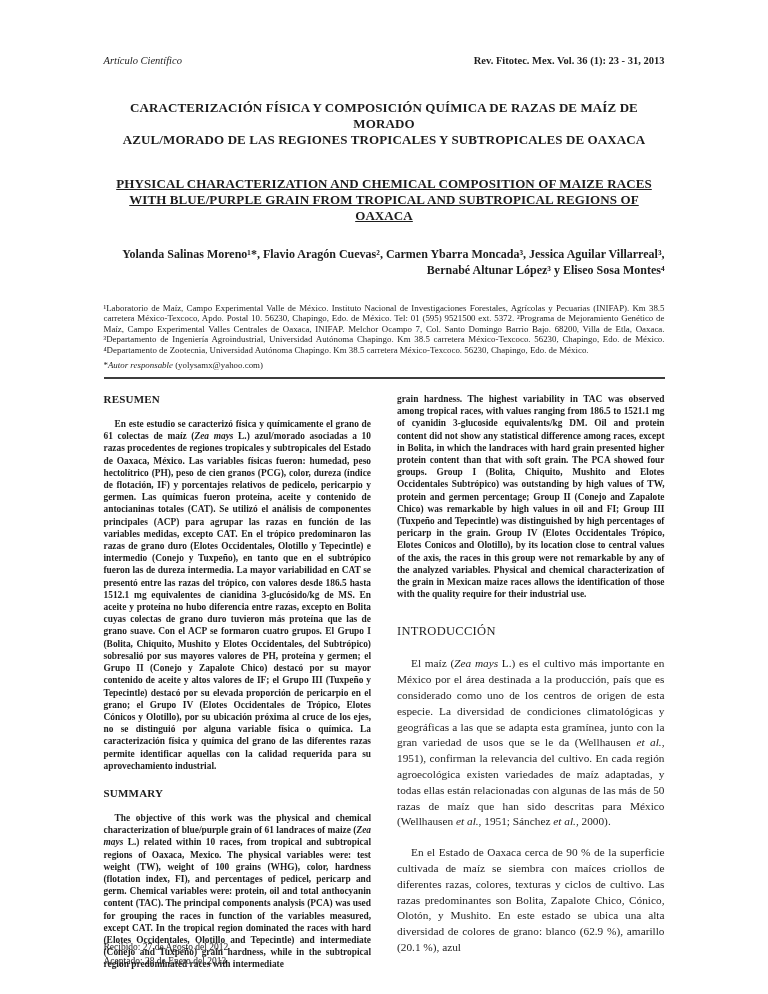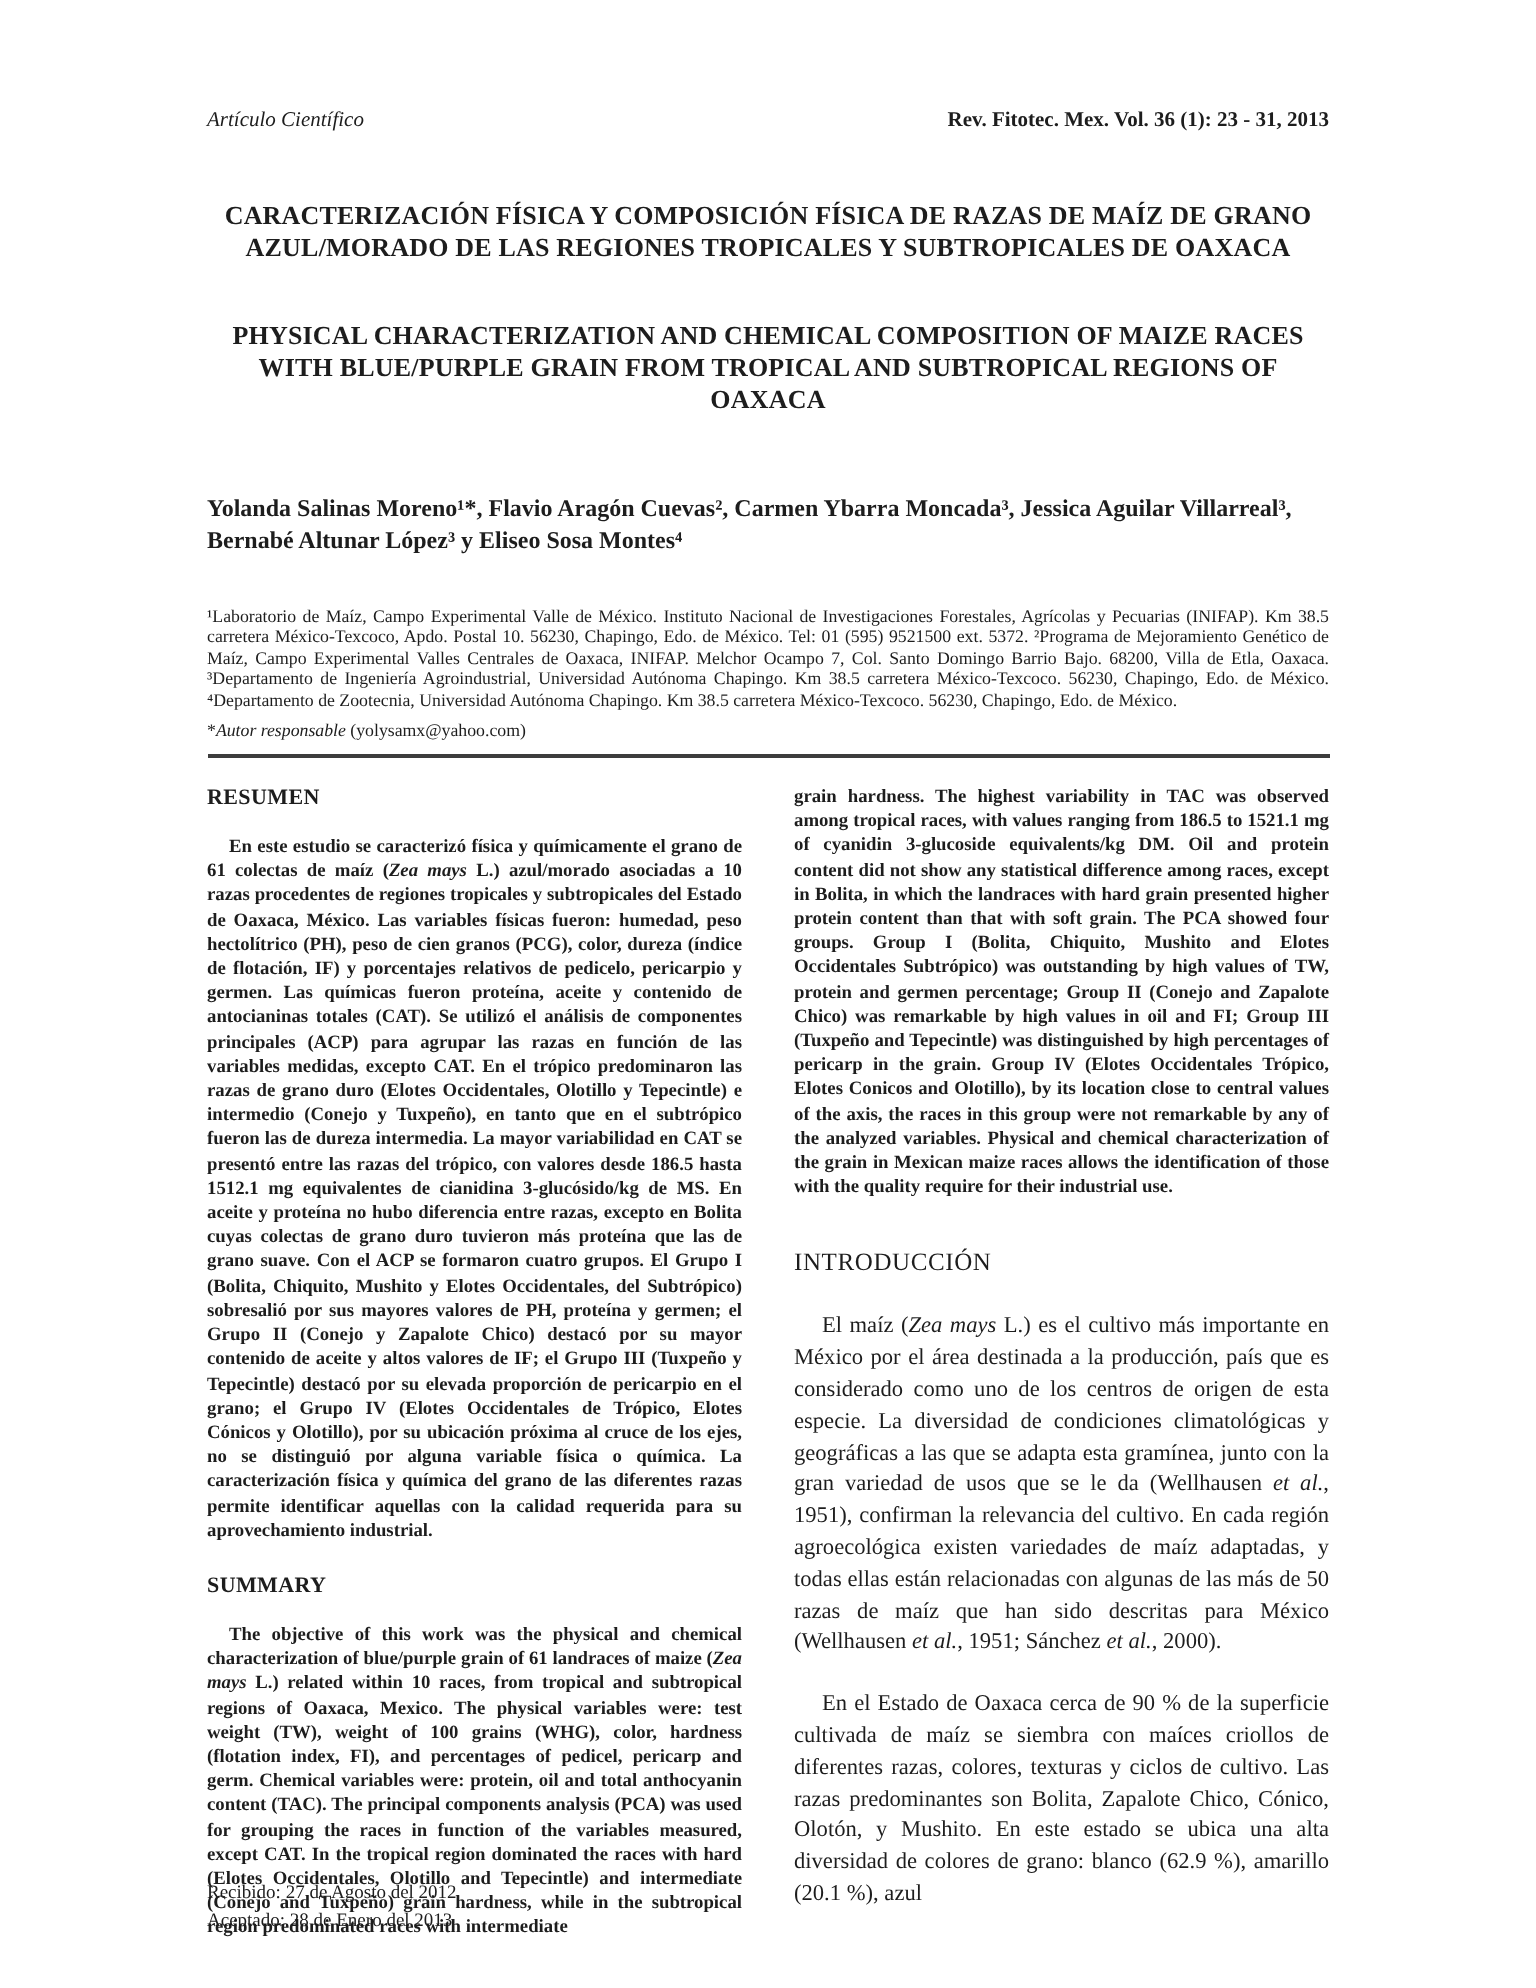--- a/index.html
+++ b/index.html
@@ -10,23 +10,23 @@
     margin:0 auto;
   }
   .pg-header { display:flex; justify-content:space-between; align-items:baseline; font-size:10.5px; margin-bottom:34px; }
   .article-type { font-style:italic; }
   .journal-ref { font-weight:bold; }
   .title-es, .title-en {
     text-align:center; font-weight:bold; font-size:13px; line-height:16px;
     white-space:pre-line; letter-spacing:0.1px;
   }
   .title-es { margin-bottom:28px; }
-  .title-en { margin-bottom:38px; }
+  .title-en { margin-bottom:22px;text-decoration:underline; }
   .authors {
-    text-align:left; font-weight:bold; font-size:12px; line-height:16px;
+    text-align:right; font-weight:bold; font-size:12px; line-height:16px;
     white-space:pre-line; margin-bottom:25px;
   }
   .affiliations { font-size:8.9px; line-height:10.4px; text-align:justify; margin-bottom:5px;font-family:Liberation Serif, serif; }
   .footnote { font-size:8.9px; line-height:11px; margin-bottom:6px; }
   .rule { border:none; border-top:2px solid #3d3d3d; margin:0 0 14px 0; }
   .columns { display:flex; gap:26px; align-items:flex-start; }
   .col { width:312px; }
   .sec-heading { text-align:left; font-weight:bold; font-size:11px; margin:0 0 13px 0; letter-spacing:0.2px; }
   .h-summary { margin-top:15px; }
   .abstract {
@@ -44,21 +44,21 @@
 </head>
 <body>
 
 <div class="page">
 
   <div class="pg-header">
     <span class="article-type">Artículo Científico</span>
     <span class="journal-ref">Rev. Fitotec. Mex. Vol. 36 (1): 23 - 31, 2013</span>
   </div>
 
-  <div class="title-es">CARACTERIZACIÓN FÍSICA Y COMPOSICIÓN FÍSICA DE RAZAS DE MAÍZ DE GRANO
+  <div class="title-es">CARACTERIZACIÓN FÍSICA Y COMPOSICIÓN QUÍMICA DE RAZAS DE MAÍZ DE MORADO
 AZUL/MORADO DE LAS REGIONES TROPICALES Y SUBTROPICALES DE OAXACA</div>
 
   <div class="title-en">PHYSICAL CHARACTERIZATION AND CHEMICAL COMPOSITION OF MAIZE RACES
 WITH BLUE/PURPLE GRAIN FROM TROPICAL AND SUBTROPICAL REGIONS OF OAXACA</div>
 
   <div class="authors">Yolanda Salinas Moreno¹*, Flavio Aragón Cuevas², Carmen Ybarra Moncada³, Jessica Aguilar Villarreal³,
 Bernabé Altunar López³ y Eliseo Sosa Montes⁴</div>
 
   <div class="affiliations">¹Laboratorio de Maíz, Campo Experimental Valle de México. Instituto Nacional de Investigaciones Forestales, Agrícolas y Pecuarias (INIFAP). Km 38.5 carretera México-Texcoco, Apdo. Postal 10. 56230, Chapingo, Edo. de México. Tel: 01 (595) 9521500 ext. 5372. ²Programa de Mejoramiento Genético de Maíz, Campo Experimental Valles Centrales de Oaxaca, INIFAP. Melchor Ocampo 7, Col. Santo Domingo Barrio Bajo. 68200, Villa de Etla, Oaxaca. ³Departamento de Ingeniería Agroindustrial, Universidad Autónoma Chapingo. Km 38.5 carretera México-Texcoco. 56230, Chapingo, Edo. de México. ⁴Departamento de Zootecnia, Universidad Autónoma Chapingo. Km 38.5 carretera México-Texcoco. 56230, Chapingo, Edo. de México.</div>
 

